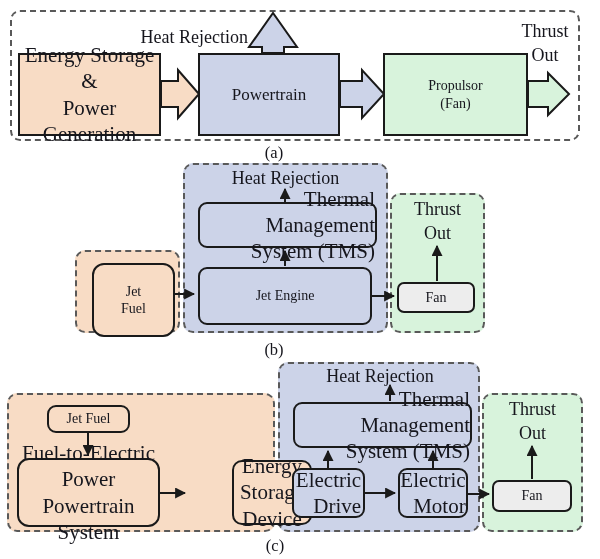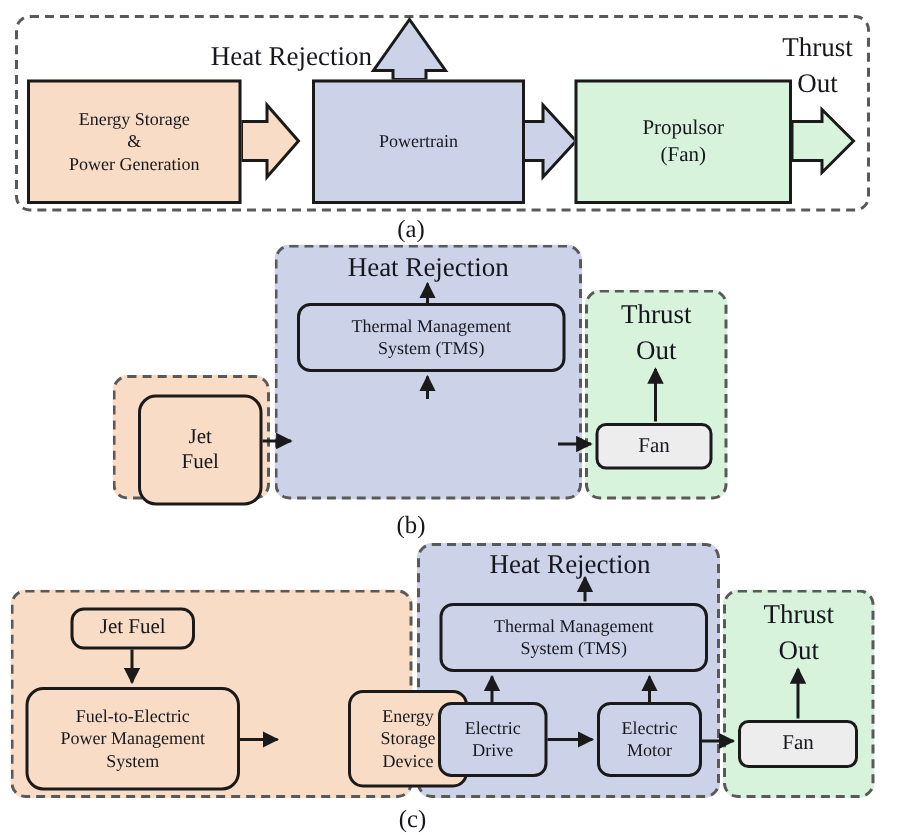--- a/index.html
+++ b/index.html
@@ -19,27 +19,27 @@
   .cont{position:absolute;border:2px dashed var(--dashed-border-grey);border-radius:10px;z-index:1;box-sizing:border-box;}
   .cont.peach{background:var(--source-peach);}
   .cont.lav{background:var(--powertrain-lavender);}
   .cont.green{background:var(--propulsor-green);}
   .cont.plain{background:transparent;}
   .overlay{position:absolute;left:0;top:0;z-index:2;pointer-events:none;}
   .node{
     position:absolute;z-index:3;box-sizing:border-box;
     border:2px solid var(--outline-black);
     display:flex;align-items:center;justify-content:center;
-    text-align:center;white-space:pre-line;line-height:1.25;font-size:12px;
+    text-align:center;white-space:pre-line;line-height:1.25;font-size:21px;
   }
   .node.peach{background:var(--source-peach);}
   .node.lav{background:var(--powertrain-lavender);}
   .node.grey{background:var(--fan-grey);border-radius:7px;}
   .node.sq{border-radius:0;}
-  .node.r9{border-radius:9px;}
+  .node.r9{border-radius:9px;text-align:right;}
   .node.r12{border-radius:12px;}
   .node.big{font-size:14px;}
   .freelbl{
     position:absolute;z-index:4;text-align:center;white-space:pre-line;
     font-size:18px;line-height:1.35;
   }
   .freelbl.right{text-align:right;}
   .cap{position:absolute;z-index:4;text-align:center;font-size:16.5px;}
 </style>
 </head>
@@ -84,55 +84,58 @@
     <line x1="433" y1="468" x2="433" y2="451" stroke="var(--outline-black,#1a1a1a)" stroke-width="2" marker-end="url(#ah)"></line>
     <line x1="390" y1="401" x2="390" y2="385" stroke="var(--outline-black,#1a1a1a)" stroke-width="2" marker-end="url(#ah)"></line>
     <line x1="532" y1="479" x2="532" y2="446" stroke="var(--outline-black,#1a1a1a)" stroke-width="2" marker-end="url(#ah)"></line>
   </svg>
 
   <div class="node peach sq" style="left:18px;top:53px;width:143px;height:83px;">
     <span>Energy Storage
 &amp;
 Power Generation</span>
   </div>
-  <div class="node lav sq big" style="left:208px;top:53px;width:142px;height:83px;font-size:12px;">
+  <div class="node lav sq big" style="left:198px;top:53px;width:142px;height:83px;font-size:17px;">
     <span>Powertrain</span>
   </div>
   <div class="node sq big" style="left:383px;top:53px;width:145px;height:83px;background:var(--propulsor-green);">
     <span>Propulsor
 (Fan)</span>
   </div>
   <div class="freelbl right" style="left:128px;top:25px;width:120px;">Heat Rejection</div>
   <div class="freelbl" style="left:506px;top:19px;width:78px;">Thrust
 Out</div>
   <div class="cap" style="left:244px;top:143px;width:60px;">(a)</div>
 
   <div class="freelbl" style="left:183px;top:166px;width:205px;">Heat Rejection</div>
   <div class="node lav r9" style="left:198px;top:202px;width:179px;height:46px;">
     <span>Thermal Management
 System (TMS)</span>
+  </div>
+  <div class="node lav r9 big" style="left:198px;top:267px;width:174px;height:58px;">
+    <span>Jet Engine</span>
   </div>
   <div class="node peach r12 big" style="left:92px;top:263px;width:83px;height:74px;">
     <span>Jet
 Fuel</span>
   </div>
   <div class="node grey big" style="left:397px;top:282px;width:78px;height:31px;">
     <span>Fan</span>
   </div>
   <div class="freelbl" style="left:390px;top:197px;width:95px;">Thrust
 Out</div>
   <div class="cap" style="left:244px;top:340px;width:60px;">(b)</div>
 
   <div class="freelbl" style="left:280px;top:364px;width:200px;">Heat Rejection</div>
   <div class="node peach r9 big" style="left:47px;top:405px;width:83px;height:28px;">
     <span>Jet Fuel</span>
   </div>
   <div class="node peach r12" style="left:17px;top:458px;width:143px;height:69px;">
     <span>Fuel-to-Electric
-Power Management
+Power Powertrain
 System</span>
   </div>
   <div class="node peach" style="left:188px;top:460px;width:80px;height:65px;border-radius:10px;margin-left:44px;">
     <span>Energy
 Storage
 Device</span>
   </div>
   <div class="node lav r9" style="left:293px;top:402px;width:179px;height:46px;">
     <span>Thermal Management
 System (TMS)</span>

